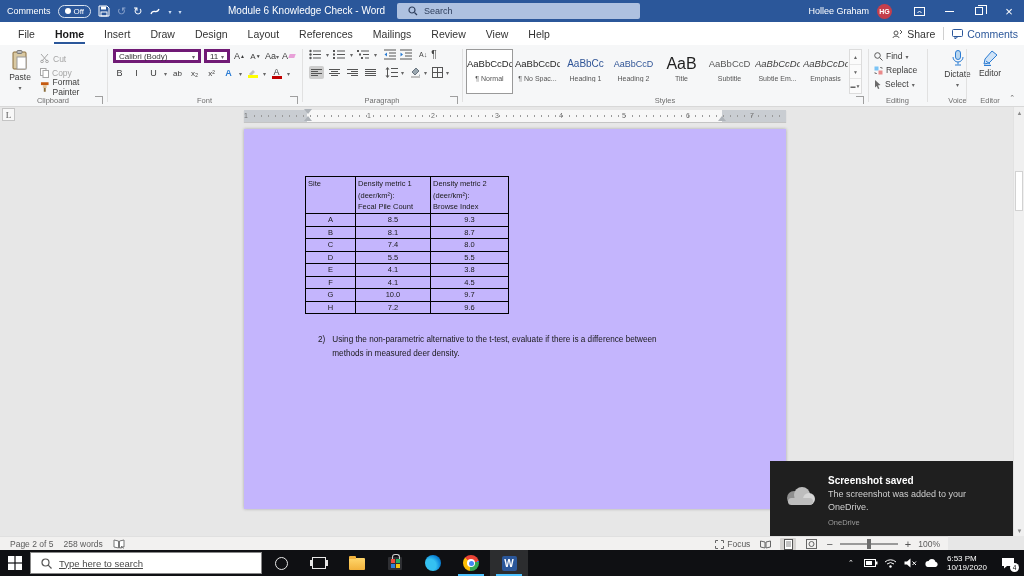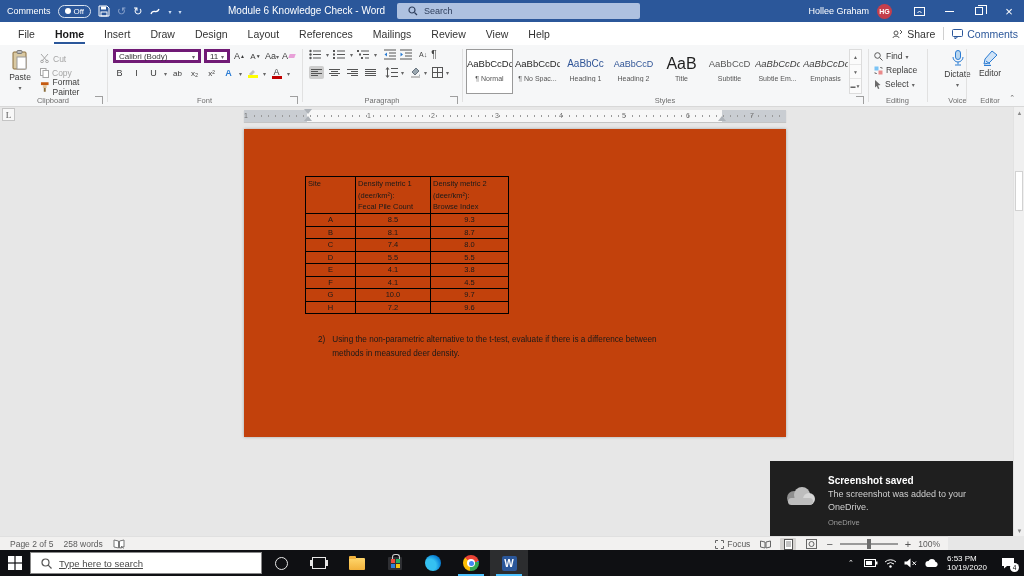--- a/index.html
+++ b/index.html
@@ -73,21 +73,21 @@
 #ruler{position:absolute;left:244px;top:3px;width:542px;height:12px;background:#f7f7f7;box-shadow:0 1px 1px rgba(0,0,0,.15);}
 #ruler:after{content:"";position:absolute;left:4px;right:4px;top:5px;height:2px;background:repeating-linear-gradient(to right,transparent 0 6px,#9a9a9a 6px 7px);}
 .rdark{position:absolute;top:0;height:12px;background:#c9cdd2;}
 .rnum{position:absolute;top:0;height:12px;line-height:12px;font-size:7px;color:#707070;transform:translateX(-50%);z-index:2;background:transparent;padding:0 2px;}
 .ind-first{position:absolute;left:60px;top:-1px;width:0;height:0;border-left:4px solid transparent;border-right:4px solid transparent;border-top:5px solid #aeb3b9;z-index:3;}
 .ind-hang{position:absolute;left:60px;top:6px;width:0;height:0;border-left:4px solid transparent;border-right:4px solid transparent;border-bottom:5px solid #aeb3b9;z-index:3;}
 .ind-right{position:absolute;left:474px;top:6px;width:0;height:0;border-left:4px solid transparent;border-right:4px solid transparent;border-bottom:5px solid #aeb3b9;z-index:3;}
 
 
 #docarea{position:absolute;left:0;top:123px;width:1024px;height:413px;background:#e7e7e7;overflow:hidden;}
-#page{position:absolute;left:244px;top:6px;width:542px;height:308px;background:#c2410c;box-shadow:0 0 3px rgba(0,0,0,.28);}
+#page{position:absolute;left:244px;top:6px;width:542px;height:380px;background:#c4b5fd;box-shadow:0 0 3px rgba(0,0,0,.28);}
 #dtable{position:absolute;left:61px;top:47px;border-collapse:collapse;font-size:7.5px;color:#1a1a1a;table-layout:fixed;}
 #dtable td,#dtable th{border:1px solid #000;padding:0 2px;line-height:11.5px;font-weight:normal;}
 #dtable th{text-align:left;vertical-align:top;white-space:pre-line;height:37px;padding-top:1px;}
 #dtable td{text-align:center;height:12px;}
 .c1{width:50px;}.c2{width:75px;}.c3{width:78px;}
 #question{position:absolute;left:74px;top:204px;display:flex;gap:7px;font-size:8.2px;line-height:13.5px;color:#1a1a1a;}
 #qtext{width:378px;white-space:pre-line;}
 
 
 #toast{position:absolute;left:770px;top:461px;width:243px;height:75px;background:#1f1f1f;display:flex;gap:10px;padding:14px 8px 0 12px;z-index:30;}

